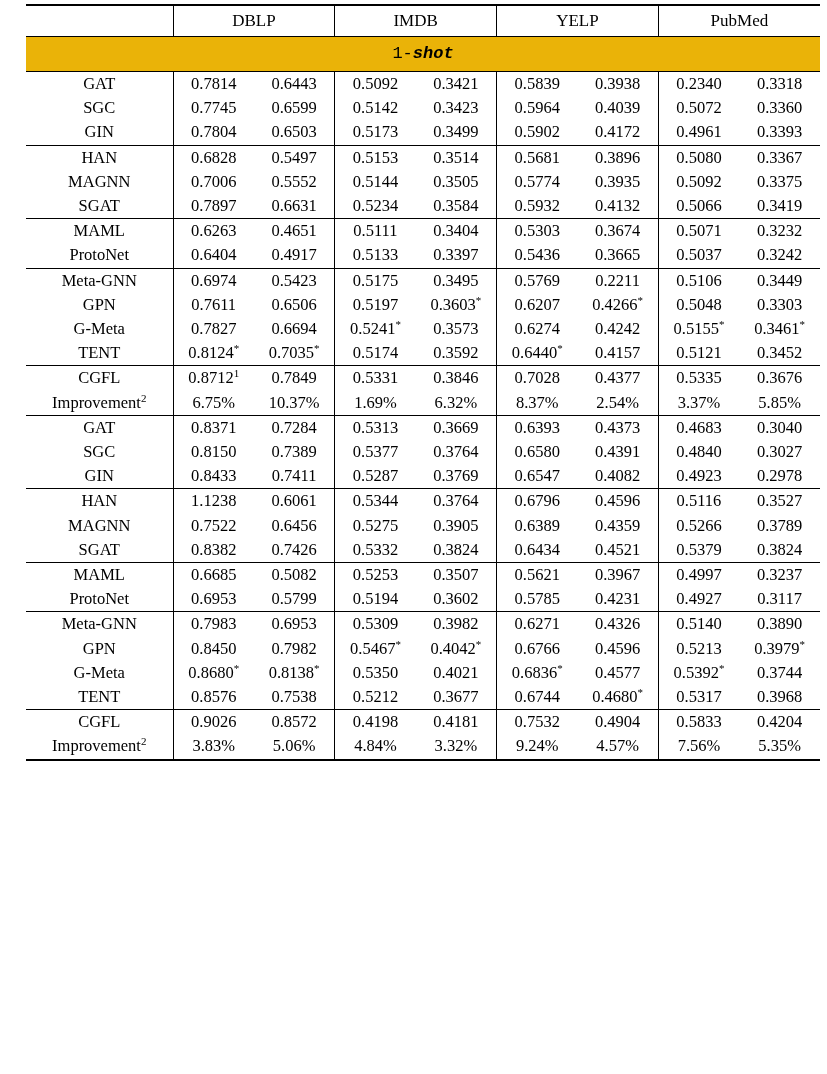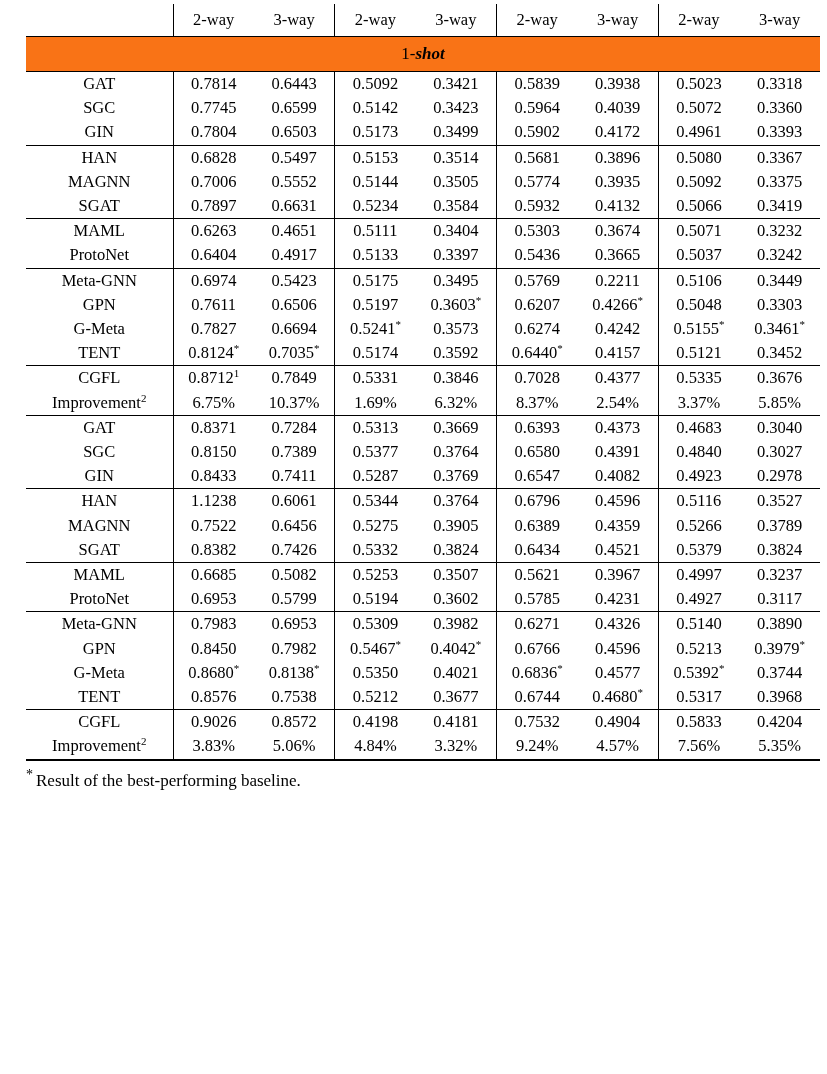--- a/index.html
+++ b/index.html
@@ -60,25 +60,26 @@
   }
   .hdr-sub {
     font-weight: bold;
     font-size: 16.5px;
     height: 32px;
     line-height: 32px;
   }
 
   
   td.shot-band {
-    background: #f97316;
+    background: #eab308;
     height: 34px;
     line-height: 34px;
     text-align: center;
     font-size: 17px;
+    font-family: Liberation Mono, monospace;
   }
   .shot-band .shot-em {
     font-weight: bold;
     font-style: italic;
   }
 
   
   tr.data-row > td {
     height: 24.2px;
     line-height: 24.2px;
@@ -132,43 +133,39 @@
       <col class="c-num">
         <col class="c-num">
       <col class="c-num">
         <col class="c-num">
       <col class="c-num">
         <col class="c-num">
       <col class="c-num">
         <col class="c-num">
     </colgroup>
     <tbody id="table-body">
-        <tr>
-          <td class="hdr-sub"></td>
-          <td class="hdr-sub vsep">2-way</td>
-          <td class="hdr-sub">3-way</td>
-          <td class="hdr-sub vsep">2-way</td>
-          <td class="hdr-sub">3-way</td>
-          <td class="hdr-sub vsep">2-way</td>
-          <td class="hdr-sub">3-way</td>
-          <td class="hdr-sub vsep">2-way</td>
-          <td class="hdr-sub">3-way</td>
+        <tr class="rule-top">
+          <td class="hdr-group"></td>
+          <td class="hdr-group vsep" colspan="2">DBLP</td>
+          <td class="hdr-group vsep" colspan="2">IMDB</td>
+          <td class="hdr-group vsep" colspan="2">YELP</td>
+          <td class="hdr-group vsep" colspan="2">PubMed</td>
         </tr>
         <tr class="rule-thin">
           <td class="shot-band" colspan="9">1-<span class="shot-em">shot</span></td>
         </tr>
         <tr class="data-row rule-thin">
           <td class="row-label">GAT</td>
           <td class=" vsep">0.7814</td>
           <td class="">0.6443</td>
           <td class=" vsep">0.5092</td>
           <td class="">0.3421</td>
           <td class=" vsep">0.5839</td>
           <td class="">0.3938</td>
-          <td class=" vsep">0.5023</td>
+          <td class=" vsep">0.2340</td>
           <td class="">0.3318</td>
         </tr>
         <tr class="data-row">
           <td class="row-label">SGC</td>
           <td class=" vsep">0.7745</td>
           <td class="">0.6599</td>
           <td class=" vsep">0.5142</td>
           <td class="">0.3423</td>
           <td class=" vsep">0.5964</td>
           <td class="">0.4039</td>
@@ -461,15 +458,14 @@
           <td class=" vsep">7.56%</td>
           <td class="">5.35%</td>
         </tr>
         <tr class="rule-bottom">
           <td colspan="9" style="height:0;line-height:0;"></td>
         </tr>
       </tbody>
   </table>
 
   <div class="footnotes" id="footnotes">
-      <div class="footnote-line"><span class="fn-mark star-mark">*</span><span>Result of the best-performing baseline.</span></div>
     </div>
 </div>
 
 </body></html>

